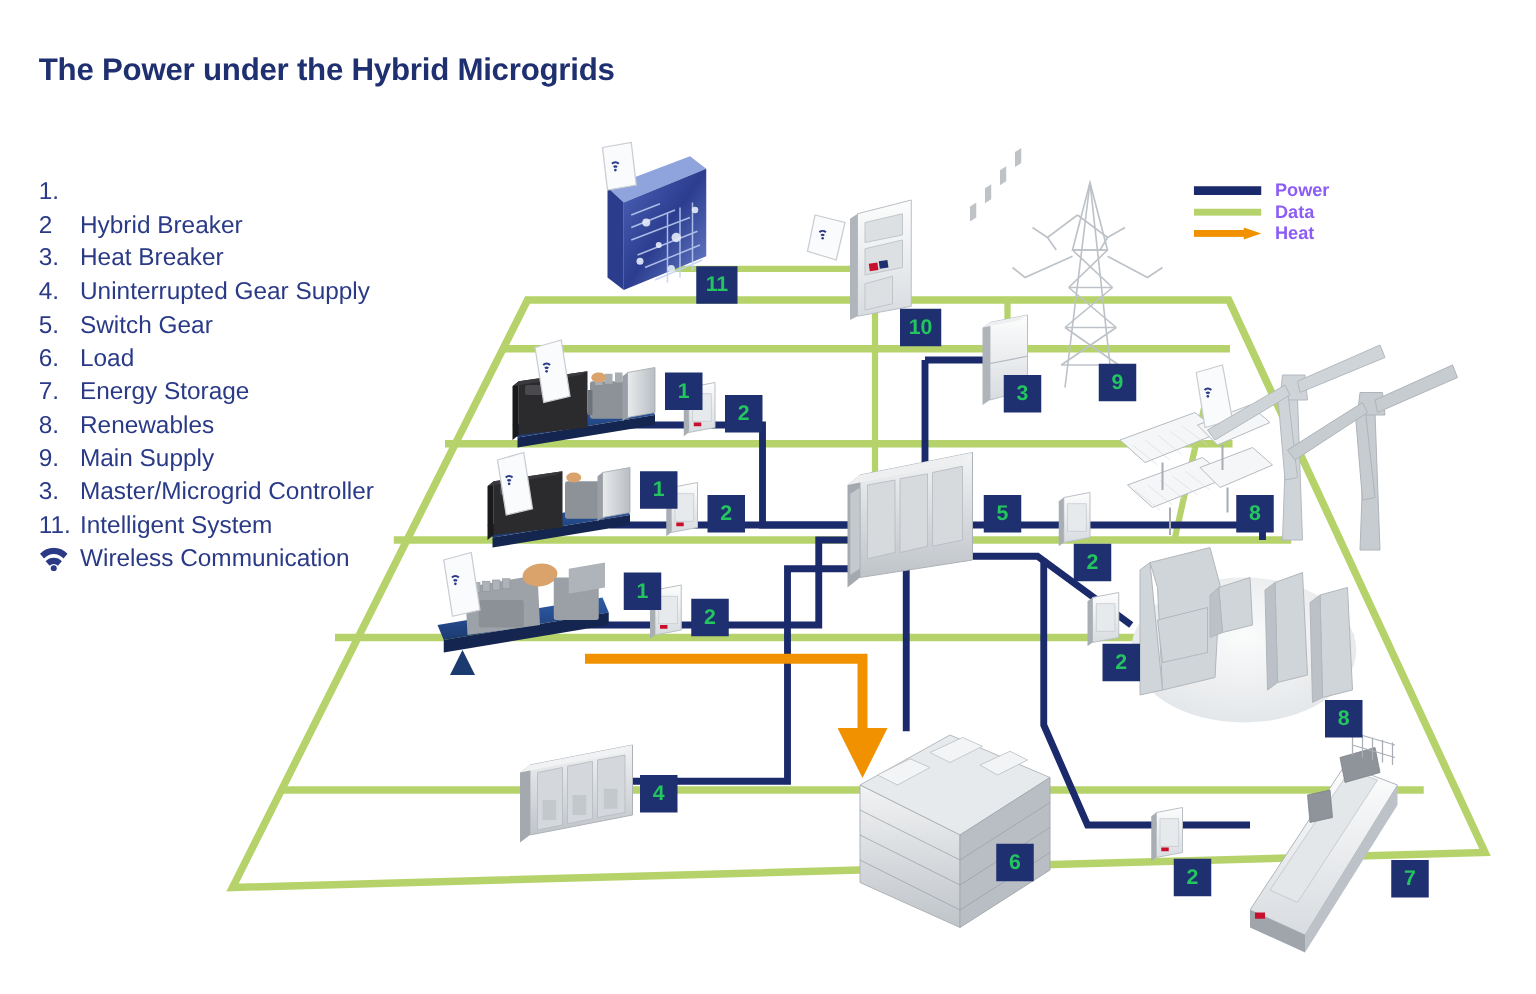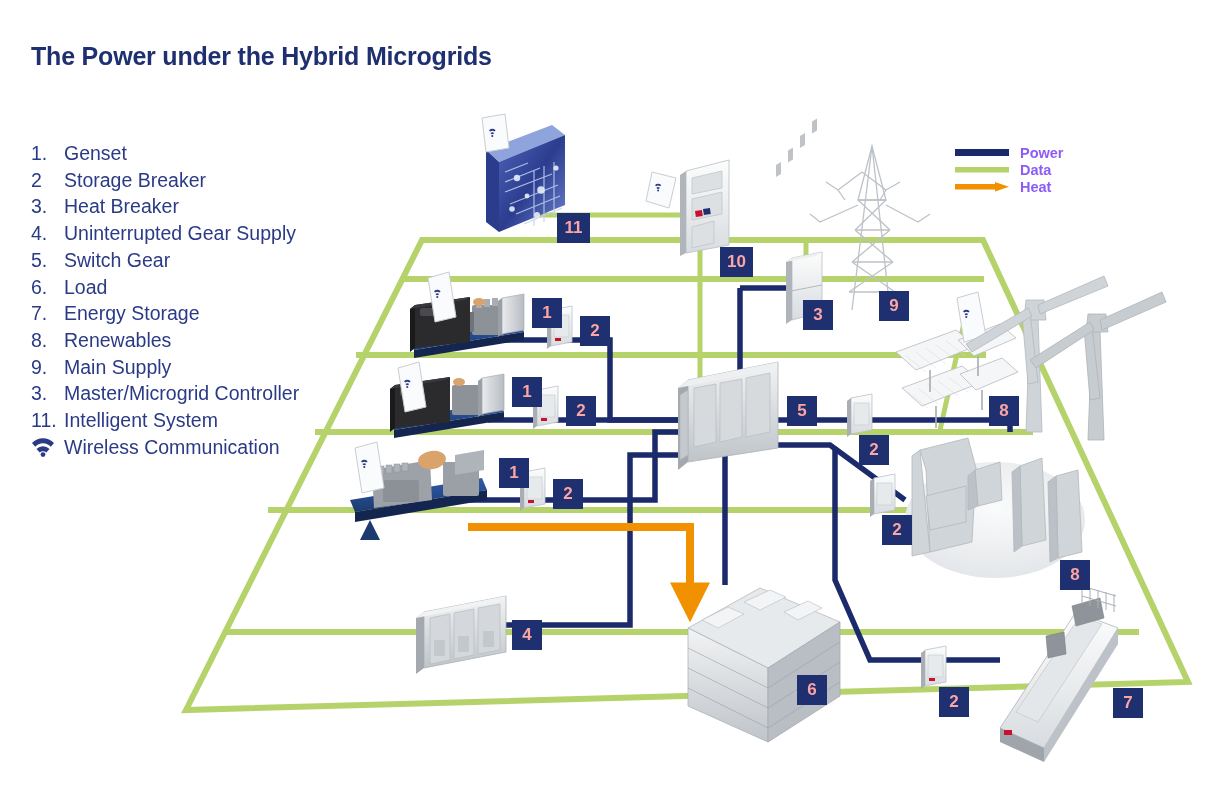--- a/index.html
+++ b/index.html
@@ -12,21 +12,21 @@
               white-space:nowrap;}
   .legend-num{width:33px;flex:none;text-align:left;}
   .legend-label{flex:1;}
   .wifi-row{display:flex;align-items:center;color:#2A3A87;font-size:19.5px;line-height:26.7px;}
   .wifi-glyph{width:33px;flex:none;display:flex;align-items:center;}
   #line-legend{position:absolute;left:955px;top:144px;}
   .ll-row{display:flex;align-items:center;height:17px;}
   .ll-swatch{width:58px;height:17px;flex:none;position:relative;}
   .ll-text{font-size:14.5px;font-weight:bold;color:#8b5cf6;margin-left:7px;}
   svg.scene{position:absolute;left:0;top:0;width:1229px;height:795px;}
-  .badge{position:absolute;width:30px;height:30px;background:#1F3070;color:#fca5a5;
+  .badge{position:absolute;width:30px;height:30px;background:#1F3070;color:#22c55e;
          font-size:17px;font-weight:bold;display:flex;align-items:center;justify-content:center;}
   .badge.wide{width:33px;}
 </style>
 </head>
 <body>
 
 <div id="page-title">The Power under the Hybrid Microgrids</div>
 
 <svg class="scene" viewBox="0 0 1229 795">
   <defs>
@@ -404,25 +404,24 @@
     <polygon points="925,650 946,646 946,682 925,686" fill="url(#gGreyLight)" stroke="#BBC0C6" stroke-width="0.8"></polygon>
     <polygon points="925,650 921,653 921,689 925,686" fill="#A9AEB4"></polygon>
     <rect x="928" y="655" width="15" height="22" fill="#E7EAEC" stroke="#C4C9CE" stroke-width="0.6"></rect>
     <rect x="929" y="678" width="6" height="3" fill="#C8102E"></rect>
   </g>
 </svg>
 
 <div id="legend-list">
   <div class="legend-row">
     <span class="legend-num">1.</span>
-    <span class="legend-label">Genset</span>
   </div>
   <div class="legend-row">
     <span class="legend-num">2</span>
-    <span class="legend-label">Storage Breaker</span>
+    <span class="legend-label">Hybrid Breaker</span>
   </div>
   <div class="legend-row">
     <span class="legend-num">3.</span>
     <span class="legend-label">Heat Breaker</span>
   </div>
   <div class="legend-row">
     <span class="legend-num">4.</span>
     <span class="legend-label">Uninterrupted Gear Supply</span>
   </div>
   <div class="legend-row">

